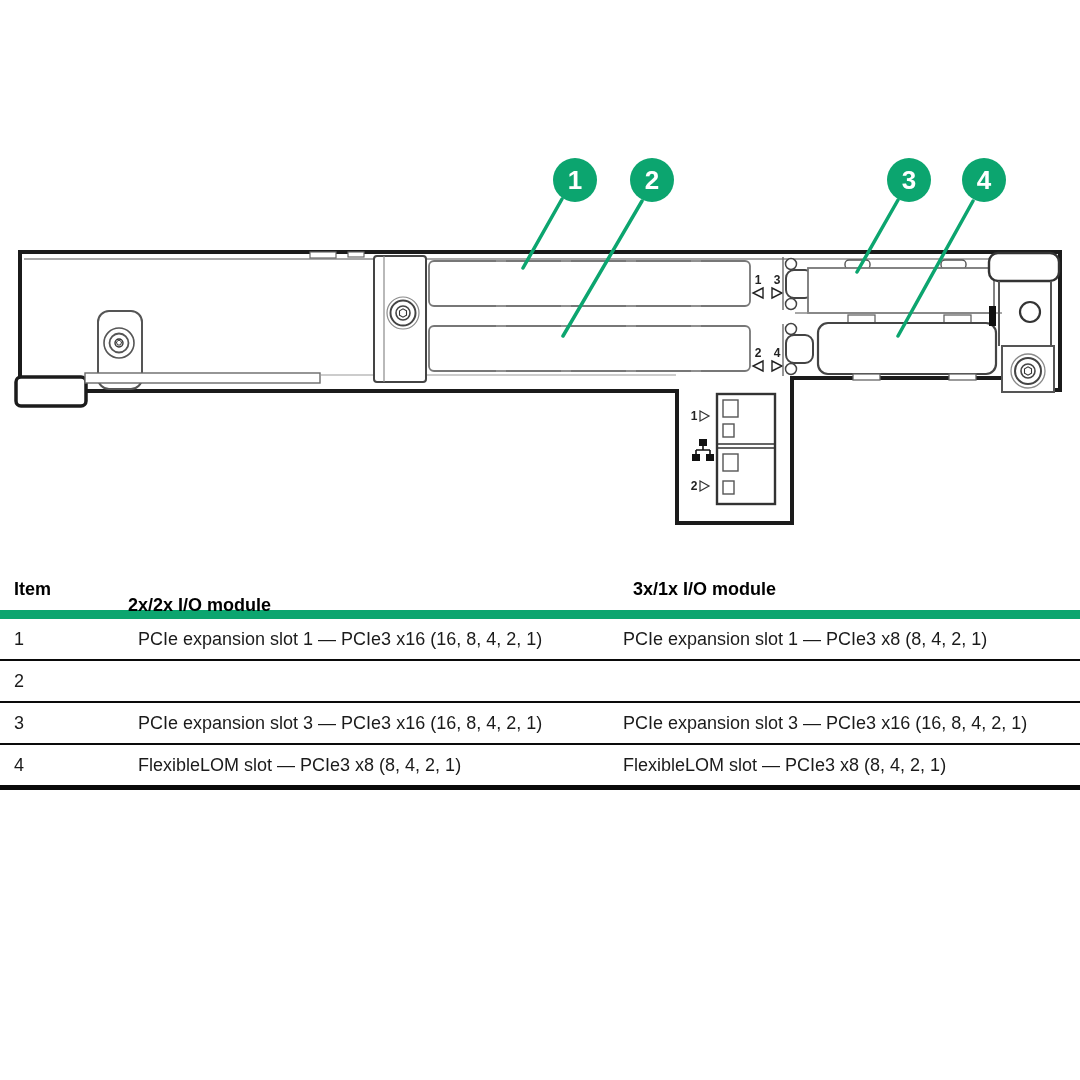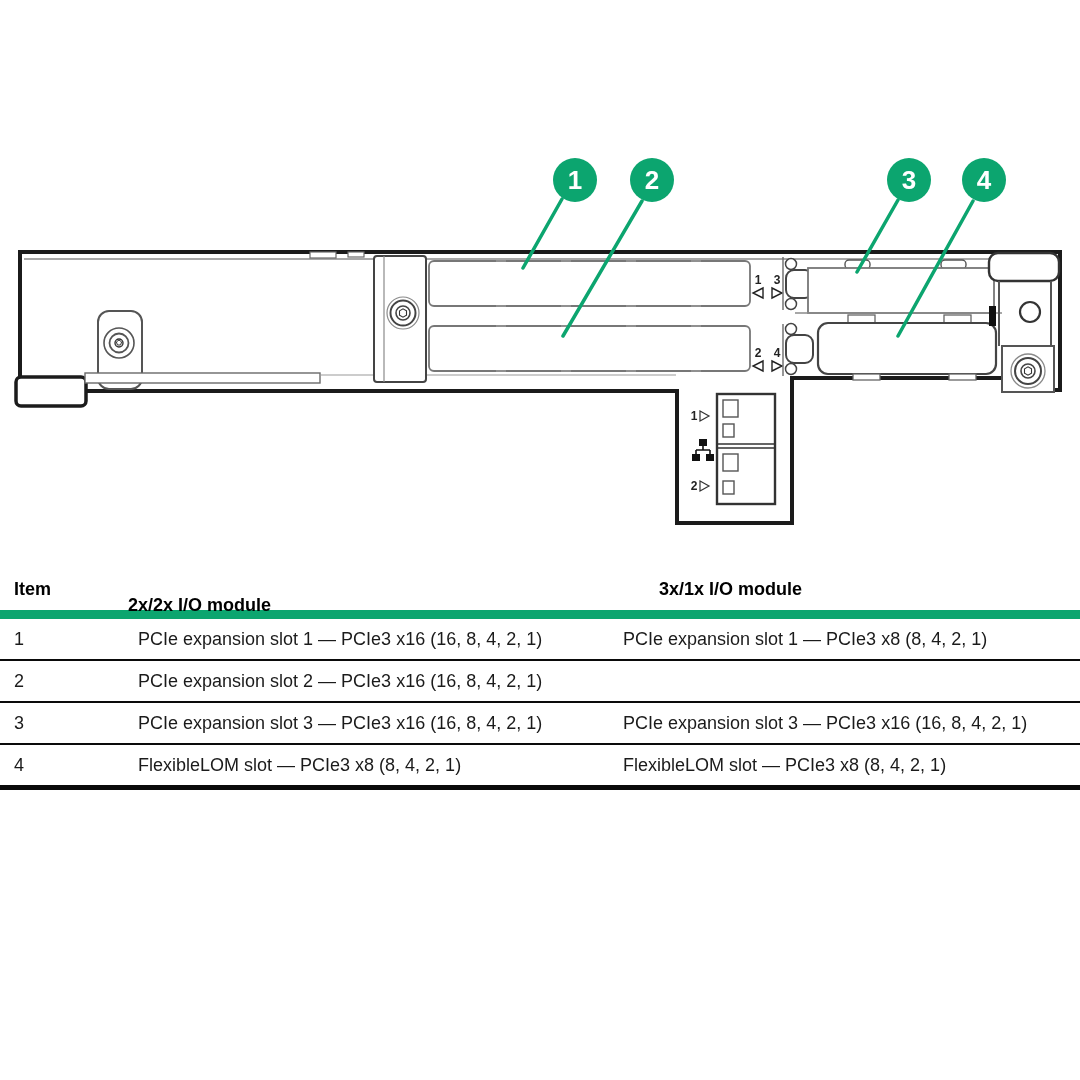--- a/index.html
+++ b/index.html
@@ -3,21 +3,21 @@
 <meta charset="utf-8">
 <style>
   html,body{margin:0;padding:0;background:#fff;}
   .stage{position:relative;width:1080px;height:1080px;background:#ffffff;
          font-family:"Liberation Sans",sans-serif;overflow:hidden;}
   .diagram-svg{position:absolute;top:0;left:0;}
   
   .spec-table{position:absolute;top:577px;left:0;width:1080px;}
   .thead{position:relative;height:33px;}
   .th{position:absolute;top:0;font-size:18px;font-weight:bold;color:#000;line-height:24px;white-space:nowrap;}
-  .th.c1{left:14px;} .th.c2{left:128px;margin-top:16px;} .th.c3{left:659px;}
+  .th.c1{left:14px;} .th.c2{left:128px;margin-top:16px;} .th.c3{left:633px;}
   .accent-bar{height:9px;width:1080px;}
   .trow{position:relative;height:40px;border-bottom:2.5px solid #0a0a0a;}
   .trow.last{border-bottom:5px solid #0a0a0a;}
   .td{position:absolute;top:0;height:40px;line-height:40px;font-size:18px;color:#1b1b1b;white-space:nowrap;}
   .td.c1{left:14px;} .td.c2{left:138px;} .td.c3{left:623px;}
   svg text{font-family:"Liberation Sans",sans-serif;}
 </style>
 </head>
 <body>
 
@@ -175,21 +175,20 @@
 
     <div class="accent-bar" style="background-color: rgb(12, 165, 111);"></div>
 
     <div class="trow">
       <span class="td c1">1</span>
       <span class="td c2">PCIe expansion slot 1 — PCIe3 x16 (16, 8, 4, 2, 1)</span>
       <span class="td c3">PCIe expansion slot 1 — PCIe3 x8 (8, 4, 2, 1)</span>
     </div>
     <div class="trow">
       <span class="td c1">2</span>
-      <span class="td c2">PCIe expansion slot 2 — PCIe3 x16 (16, 8, 4, 2, 1)</span>
     </div>
     <div class="trow">
       <span class="td c1">3</span>
       <span class="td c2">PCIe expansion slot 3 — PCIe3 x16 (16, 8, 4, 2, 1)</span>
       <span class="td c3">PCIe expansion slot 3 — PCIe3 x16 (16, 8, 4, 2, 1)</span>
     </div>
     <div class="trow last">
       <span class="td c1">4</span>
       <span class="td c2">FlexibleLOM slot — PCIe3 x8 (8, 4, 2, 1)</span>
       <span class="td c3">FlexibleLOM slot — PCIe3 x8 (8, 4, 2, 1)</span>

